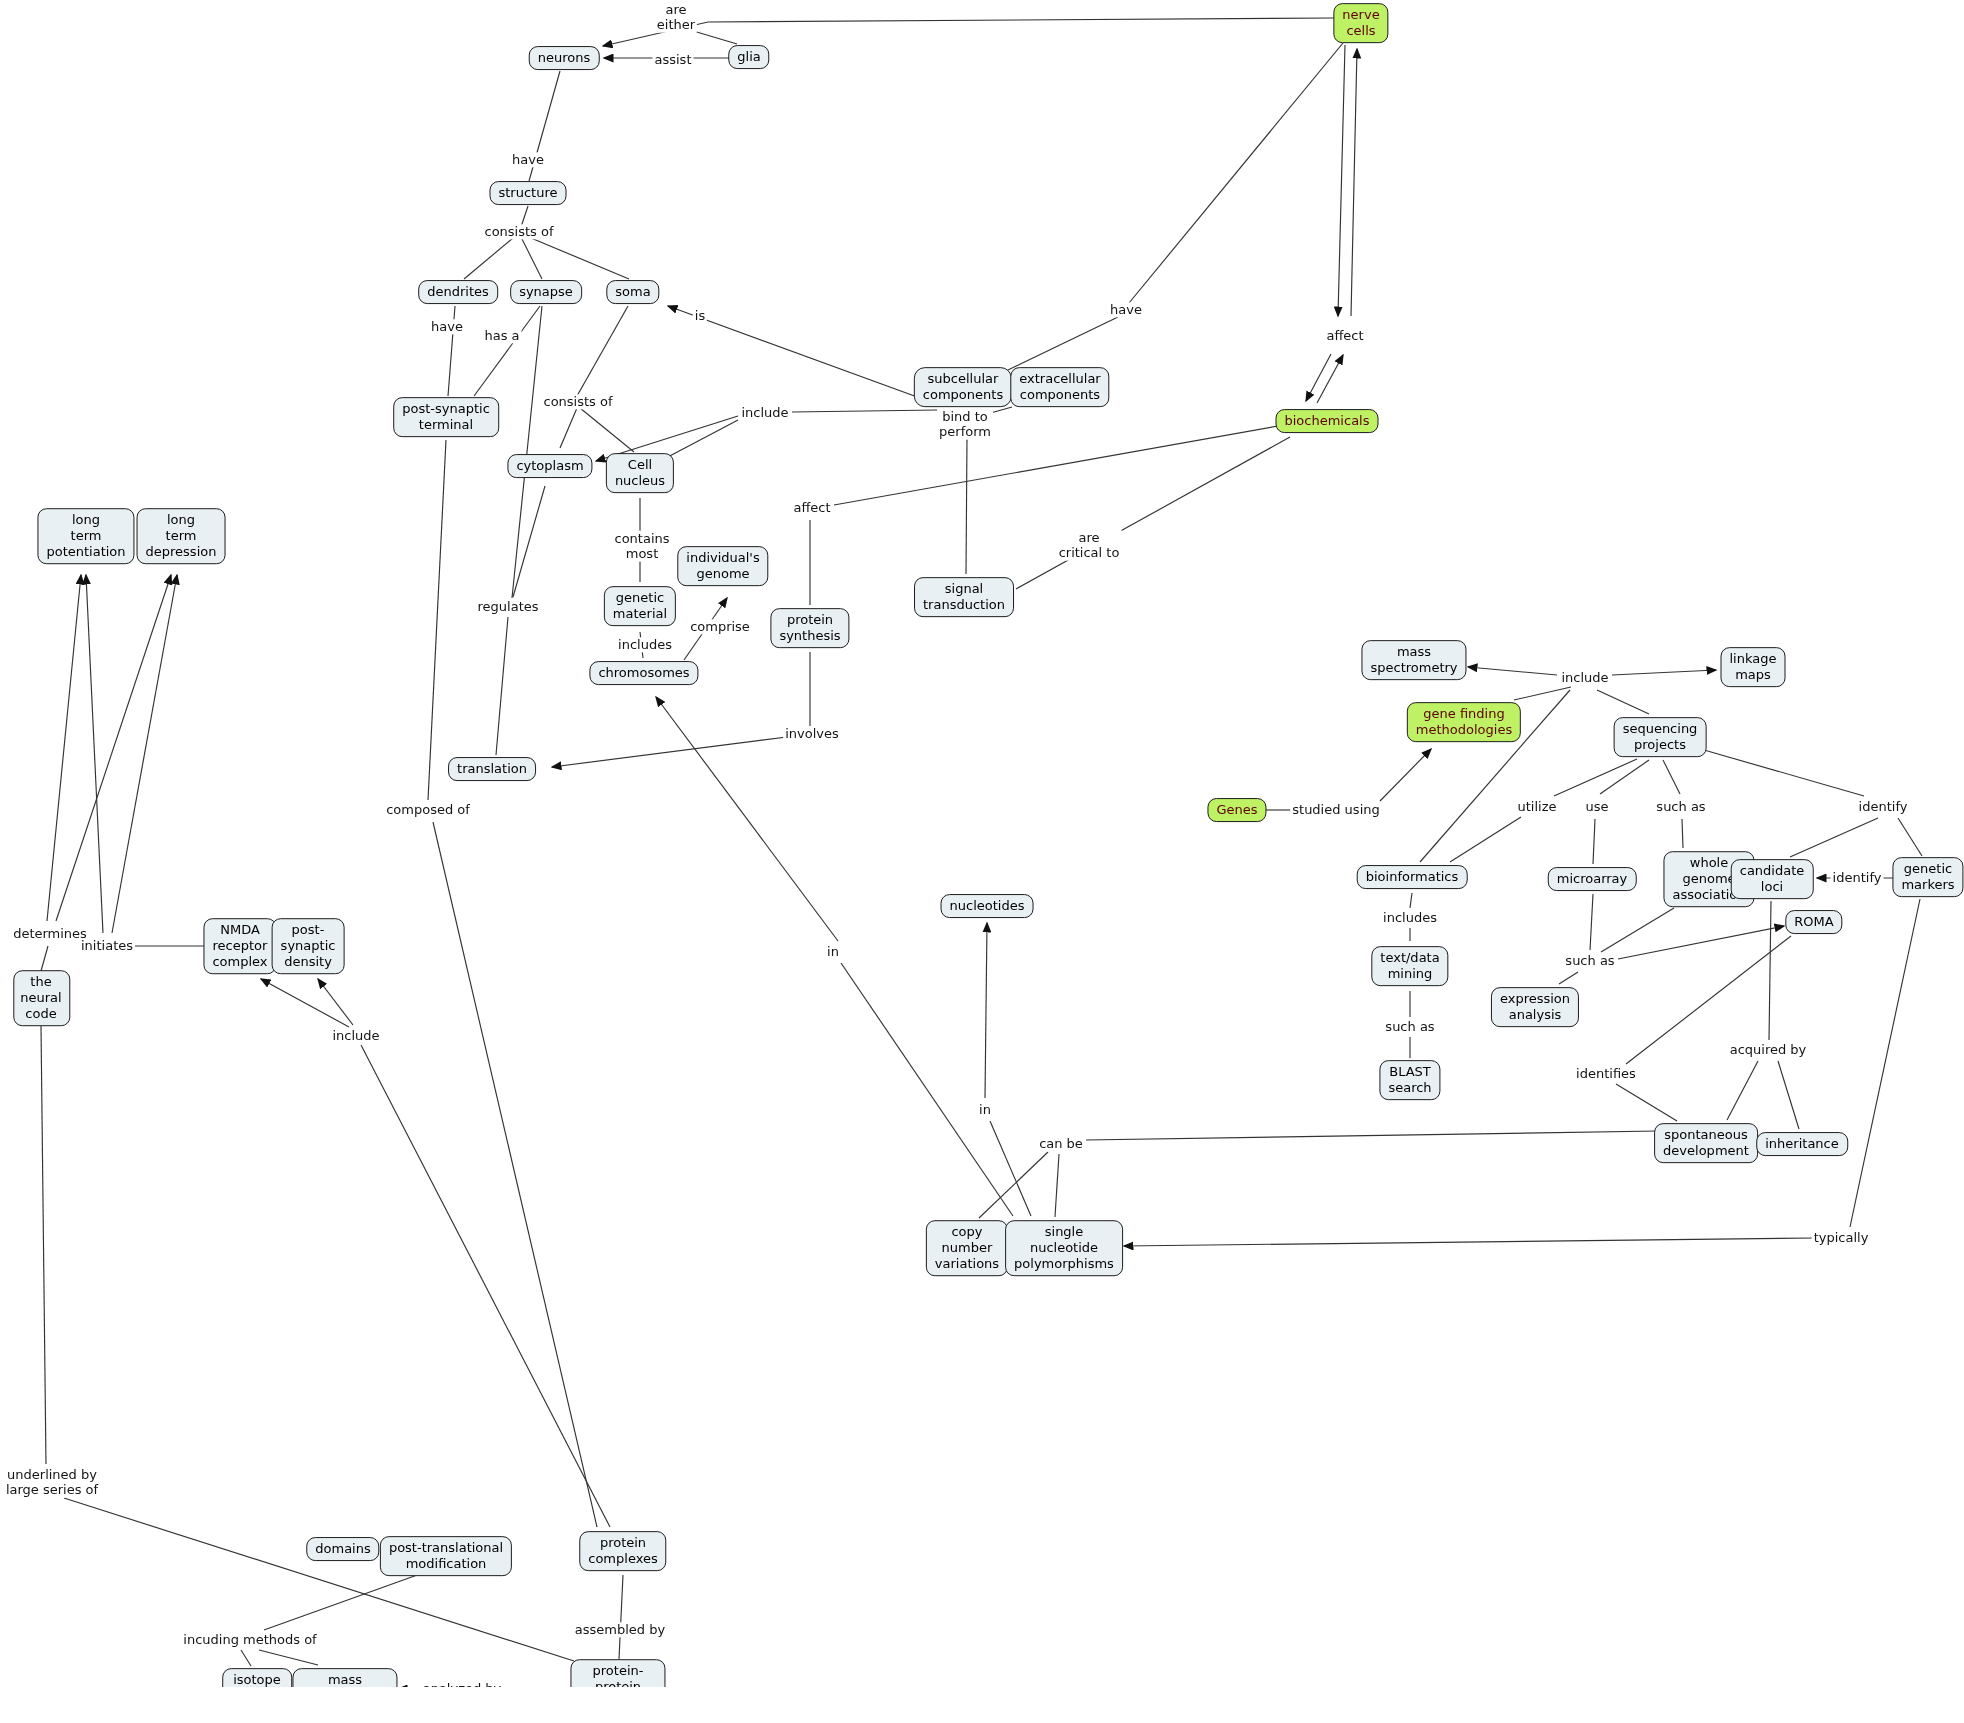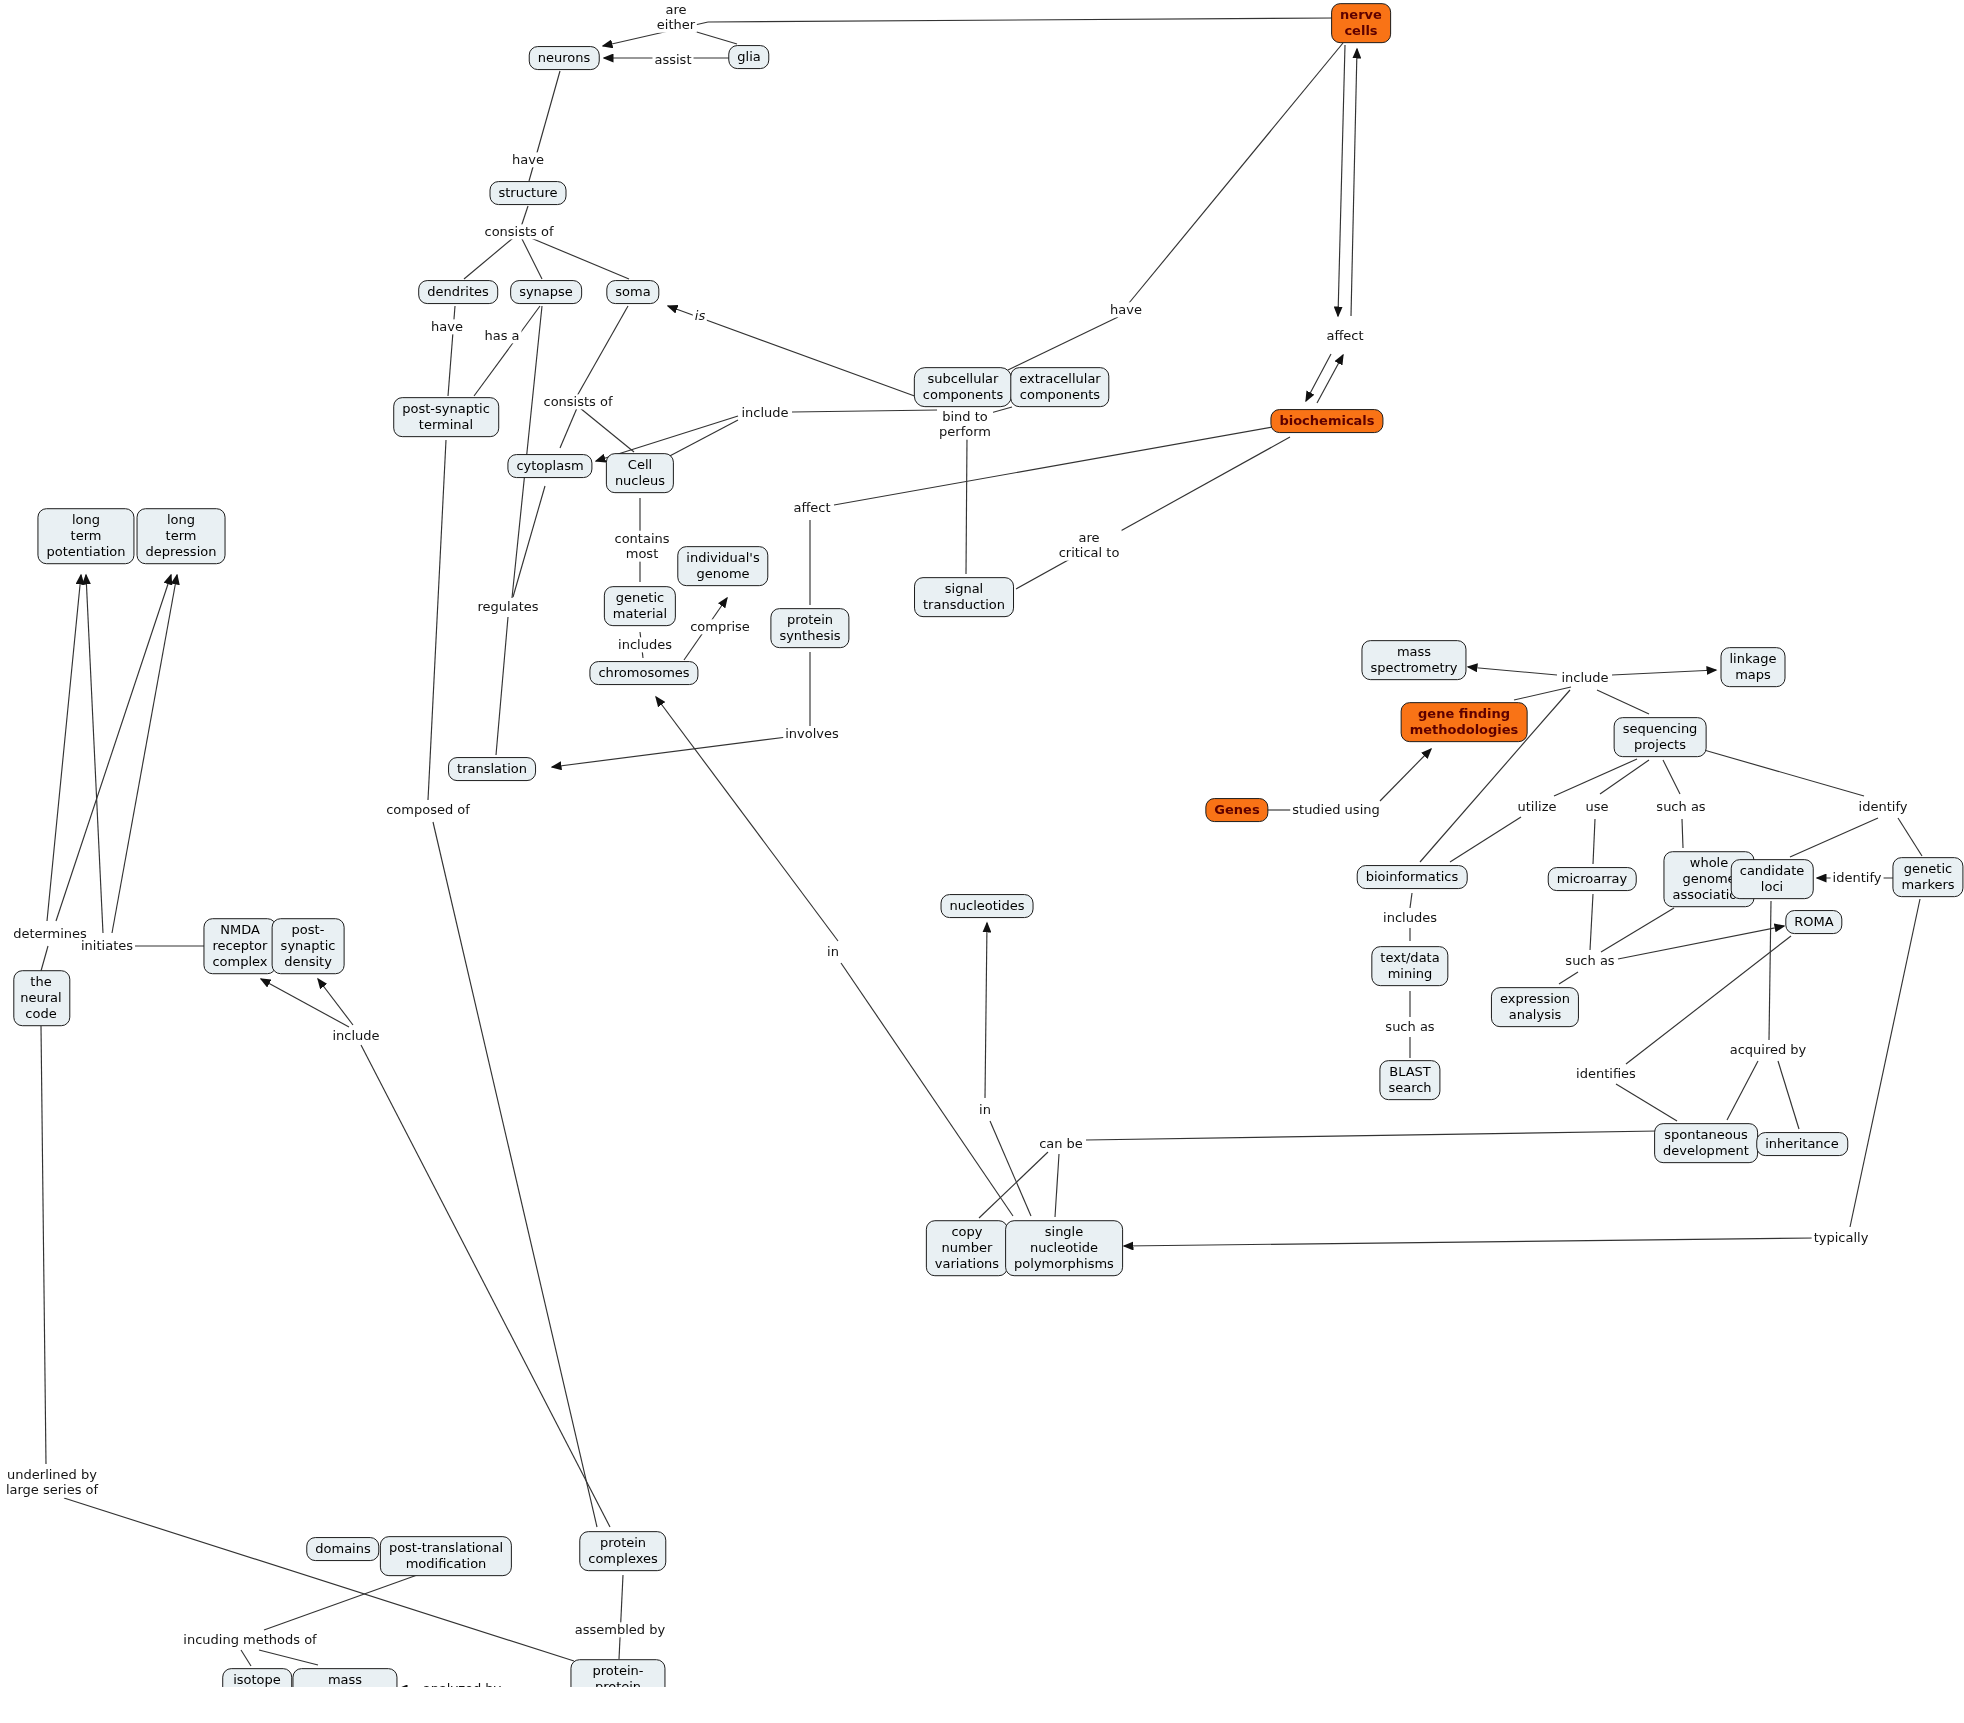--- a/index.html
+++ b/index.html
@@ -3,21 +3,21 @@
 <meta charset="utf-8">
 <style>
   html,body{margin:0;padding:0;background:#ffffff;}
   #map{position:relative;width:1964px;height:1723px;background:#ffffff;overflow:hidden;
        font-family:"DejaVu Sans",sans-serif;}
   #wires{position:absolute;left:0;top:0;}
   .node{position:absolute;transform:translate(-50%,-50%);
         background:#e9f0f3;border:1.4px solid #1c1c1c;border-radius:9px;
         padding:3px 8px;font-size:13px;line-height:1.22;text-align:center;
         white-space:pre;color:#000;z-index:3;}
-  .node.red{background:#f97316;color:#5d0000;font-weight:bold;}
+  .node.red{background:#bef264;color:#5d0000;}
   .lbl{position:absolute;transform:translate(-50%,-50%);
        font-size:13px;line-height:1.18;color:#141414;background:#ffffff;
        padding:0 2px;white-space:pre;text-align:center;z-index:2;}
 </style>
 </head>
 <body>
 
 <div id="map" style="width: 1964px; height: 1687px;">
     <svg id="wires" width="1964" height="1723">
       <defs>
@@ -118,21 +118,21 @@
       <line x1="838" y1="941" x2="656" y2="697" stroke="#333333" stroke-width="1.15" marker-end="url(#arw)"></line>
       <line x1="841" y1="963" x2="1013" y2="1216" stroke="#333333" stroke-width="1.15"></line>
       <line x1="1850" y1="1227" x2="1920" y2="899" stroke="#333333" stroke-width="1.15"></line>
       <line x1="1815" y1="1238" x2="1124" y2="1246" stroke="#333333" stroke-width="1.15" marker-end="url(#arw)"></line>
     </svg>
     <div class="lbl" style="left: 676px; top: 17px;">are
 either</div>
     <div class="lbl" style="left: 673px; top: 60px;">assist</div>
     <div class="lbl" style="left: 528px; top: 160px;">have</div>
     <div class="lbl" style="left: 519px; top: 232px;">consists of</div>
-    <div class="lbl" style="left: 700px; top: 316px; font-style: italic;">is</div>
+    <div class="lbl" style="left: 700px; top: 316px;">is</div>
     <div class="lbl" style="left: 447px; top: 327px;">have</div>
     <div class="lbl" style="left: 502px; top: 336px;">has a</div>
     <div class="lbl" style="left: 578px; top: 402px;">consists of</div>
     <div class="lbl" style="left: 1126px; top: 310px;">have</div>
     <div class="lbl" style="left: 965px; top: 424px;">bind to
 perform</div>
     <div class="lbl" style="left: 1345px; top: 336px;">affect</div>
     <div class="lbl" style="left: 765px; top: 413px;">include</div>
     <div class="lbl" style="left: 812px; top: 508px;">affect</div>
     <div class="lbl" style="left: 1089px; top: 545px;">are

